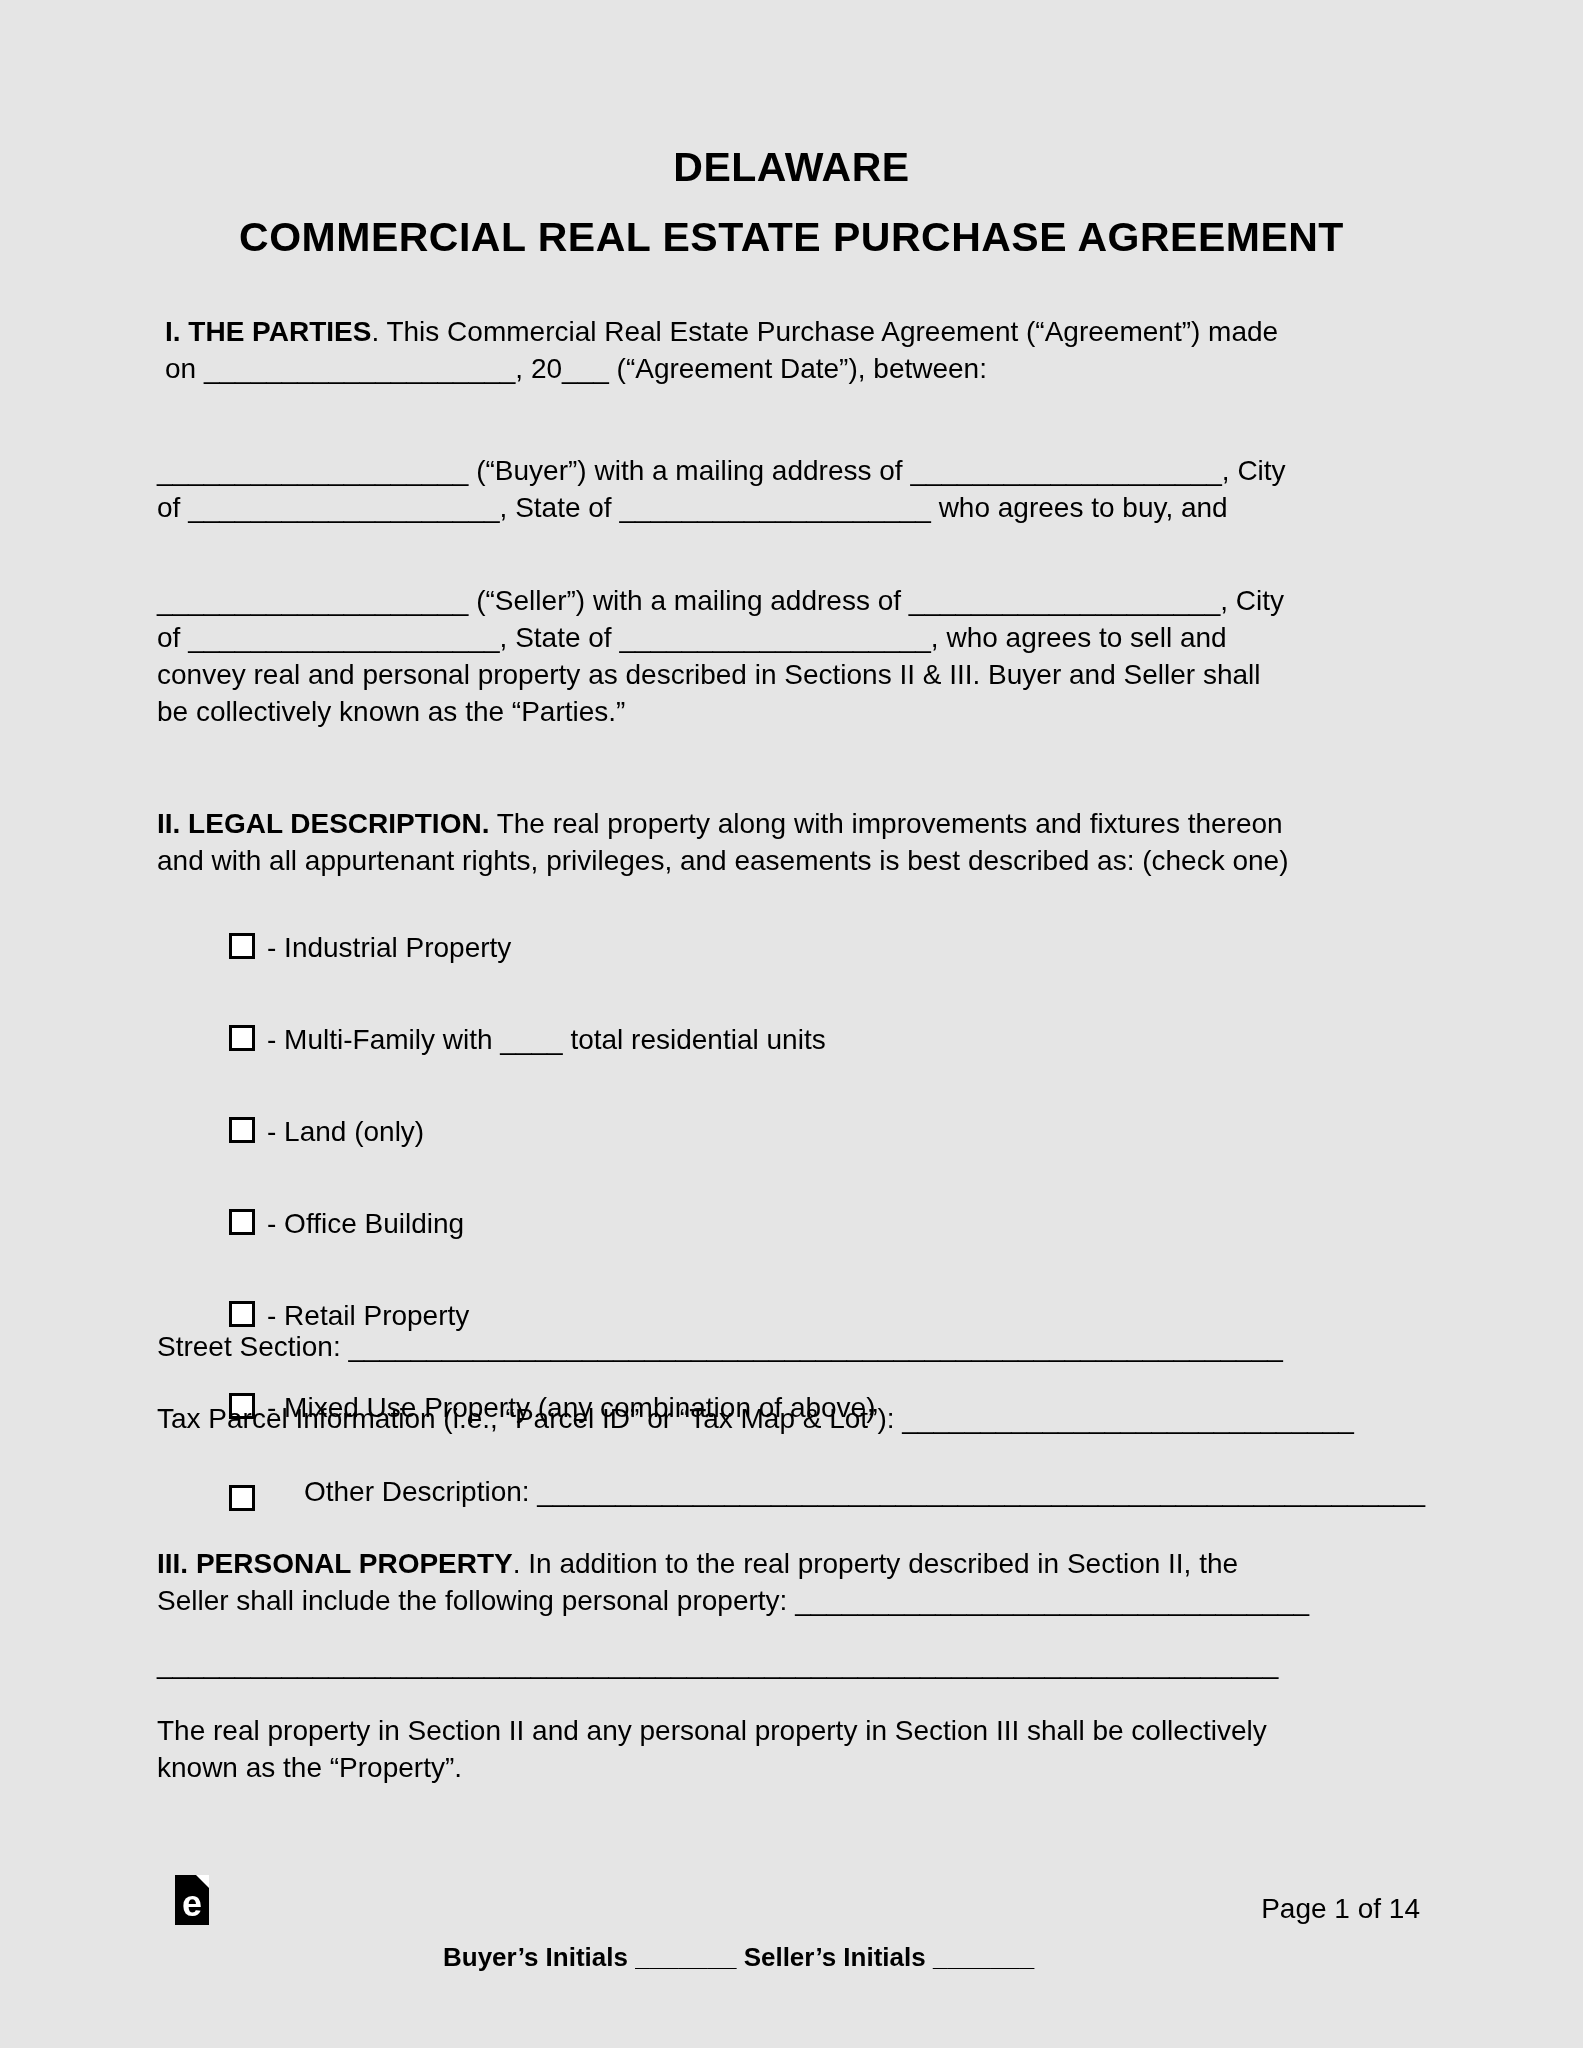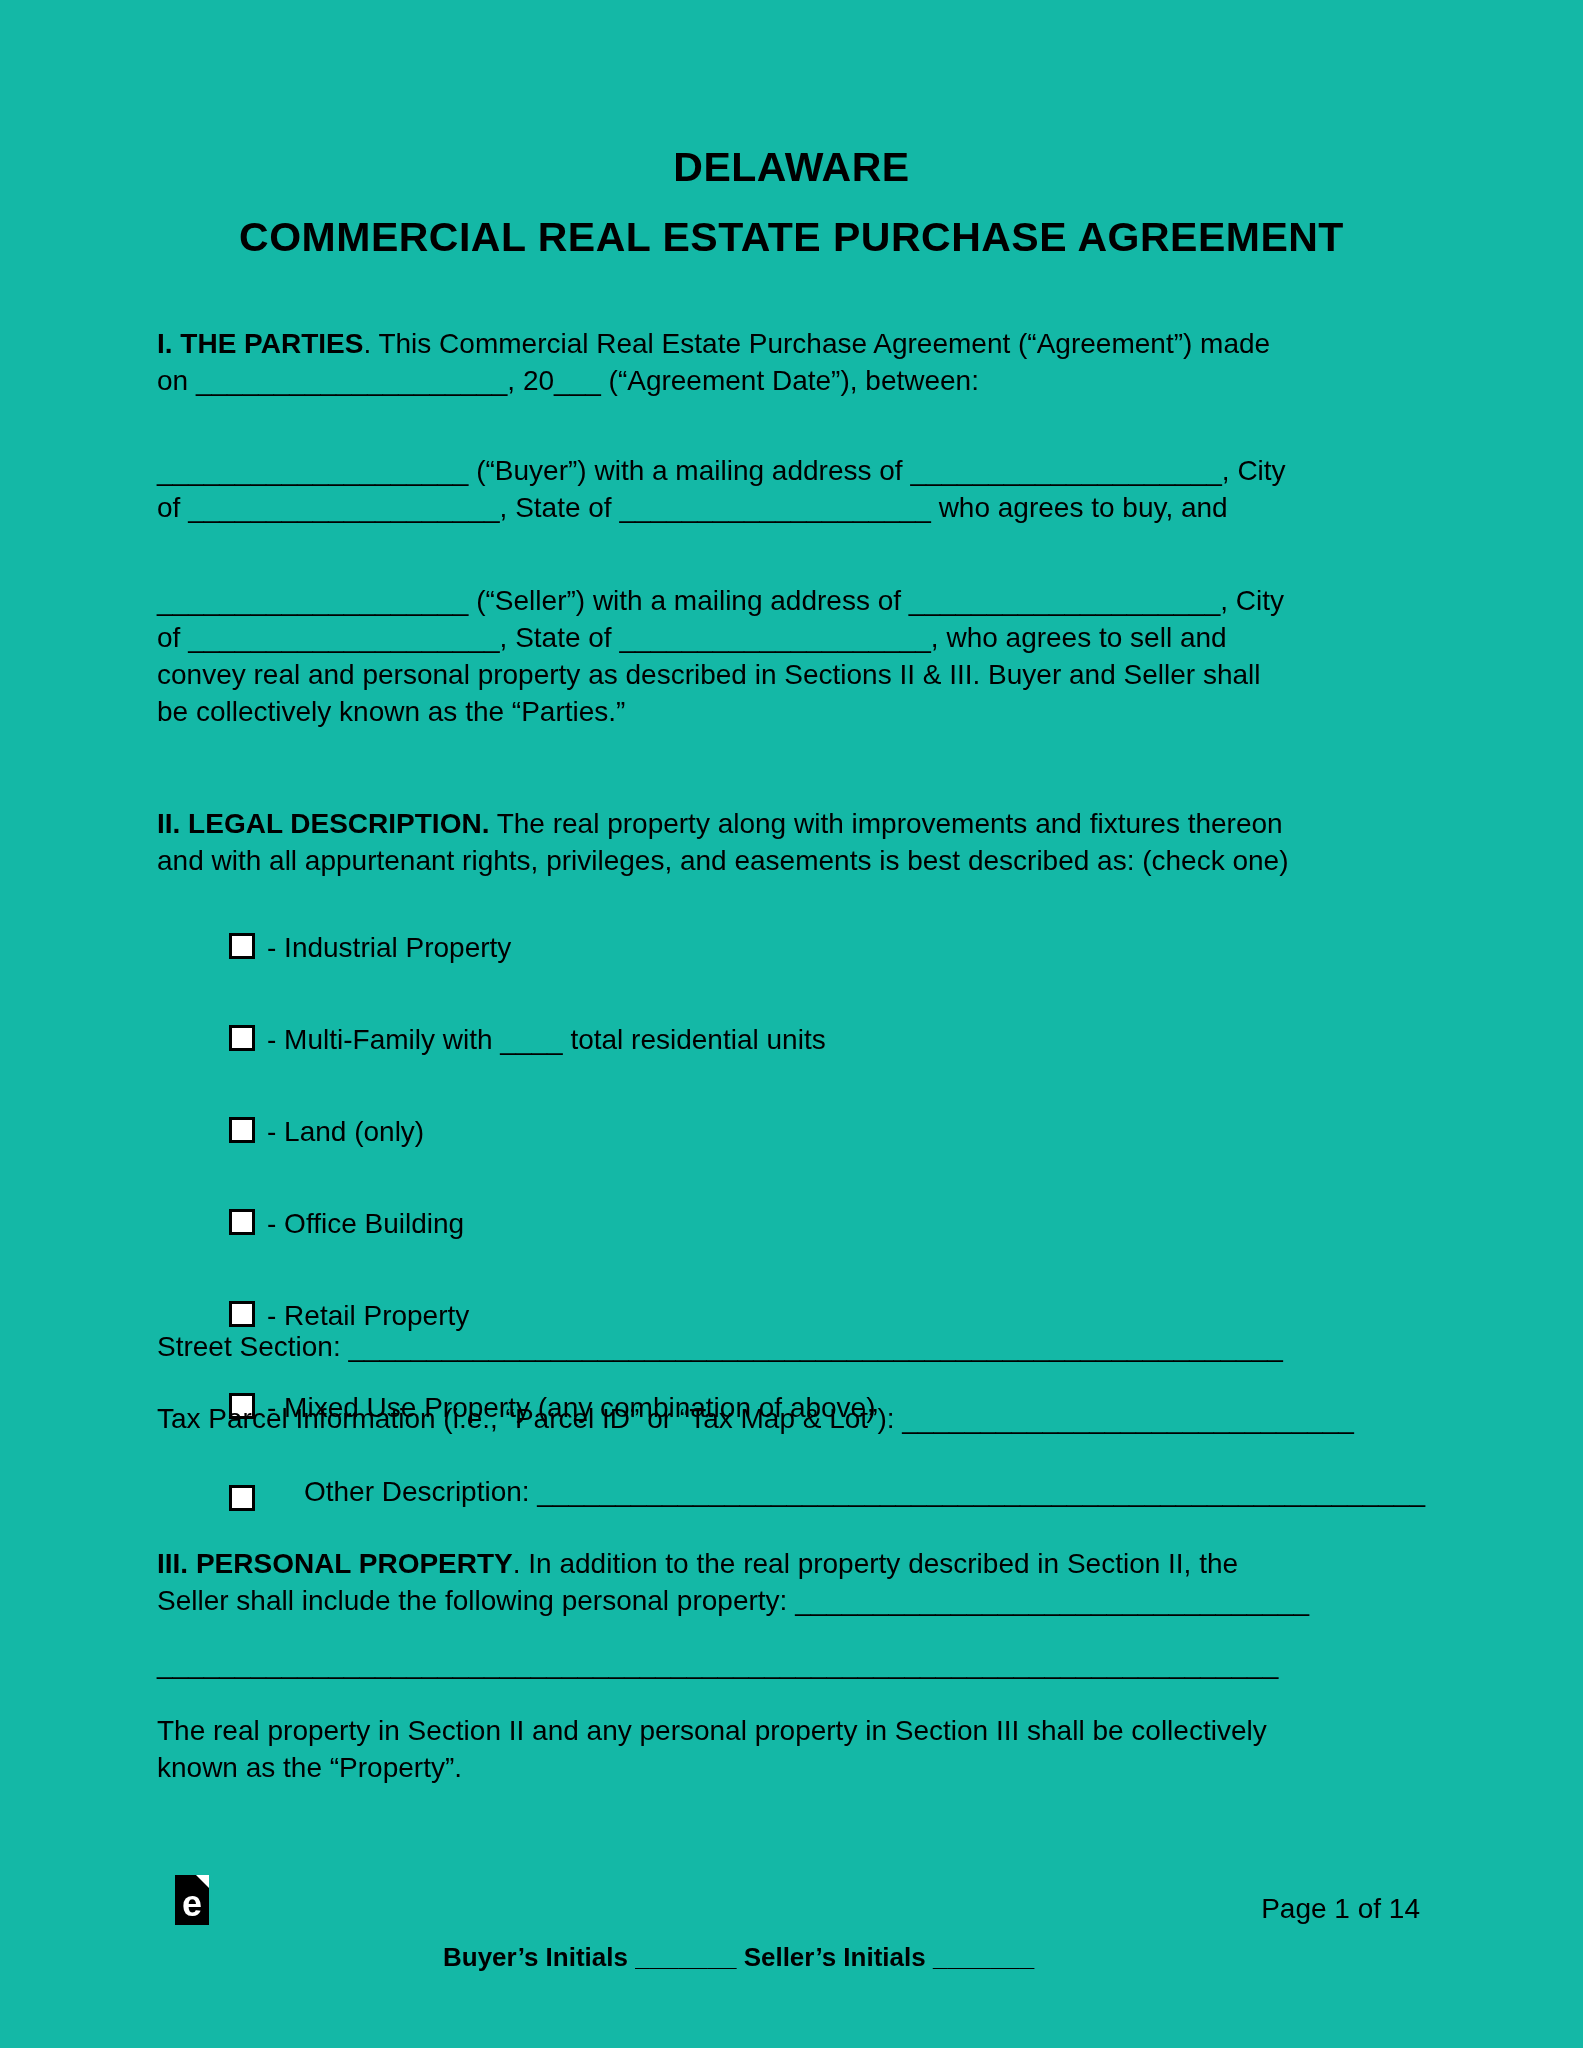--- a/index.html
+++ b/index.html
@@ -1,20 +1,20 @@
 <!DOCTYPE html>
 <html><head>
 <meta charset="utf-8">
 <style>
   html, body { margin: 0; padding: 0; background: #ffffff; }
   .sheet {
     position: relative;
     width: 1583px;
     height: 2048px;
-    background: #14b8a6;
+    background: #e5e5e5;
     font-family: "Liberation Sans", "DejaVu Sans", sans-serif;
     color: #000000;
     overflow: hidden;
   }
   .doc-title, .doc-subtitle {
     position: absolute;
     left: 0;
     width: 100%;
     text-align: center;
     font-weight: bold;
@@ -27,21 +27,21 @@
   .doc-subtitle { top: 212px; }
   .block {
     position: absolute;
     left: 157px;
     width: 1268px;
     font-size: 28px;
     line-height: 37px;
     white-space: pre-line;
   }
   .b { font-weight: bold; }
-  .sec-parties   { top: 325px; }
+  .sec-parties   { top: 313px; margin-left: 8px; }
   .par-buyer     { top: 452px; }
   .par-seller    { top: 582px; }
   .sec-legal     { top: 805px; }
   .checklist     { top: 892px; left: 229px; width: 1196px; }
   .check-item { line-height: 37px; margin-bottom: 18px; white-space: nowrap; }
   .checkbox {
     display: inline-block;
     width: 20px;
     height: 20px;
     border: 3px solid #000;

